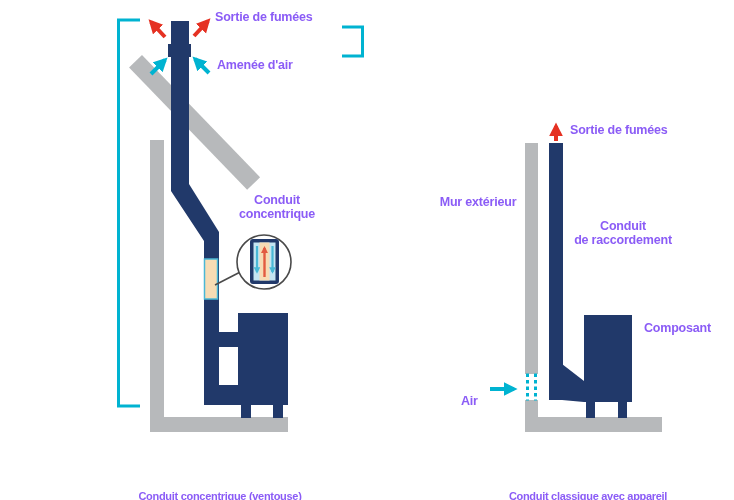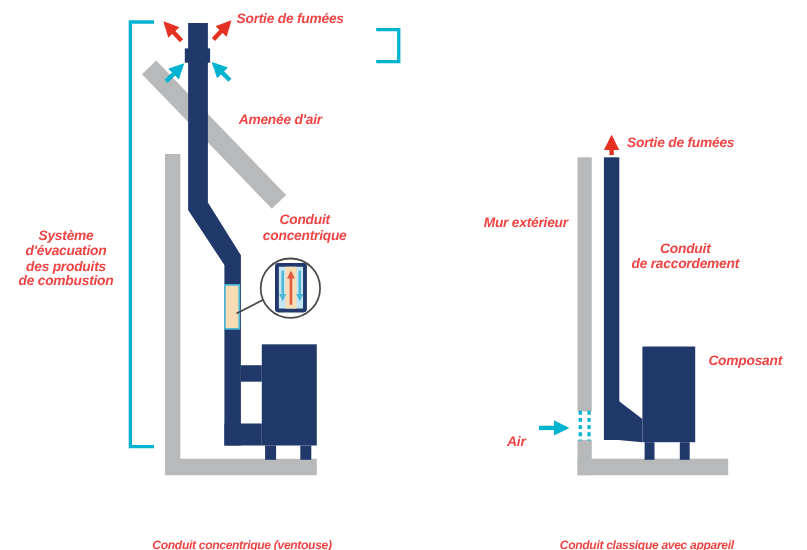--- a/index.html
+++ b/index.html
@@ -2,22 +2,22 @@
 <html><head>
 <meta charset="utf-8">
 <style>
   html,body{margin:0;padding:0;background:#ffffff;}
   #stage{
     position:relative;width:734px;height:500px;background:#ffffff;overflow:hidden;
     font-family:"Liberation Sans",sans-serif;
   }
   #art{position:absolute;left:0;top:0;}
   .lbl{
-    position:absolute;color:#ef4444;font-weight:700;font-size:12.5px;
-    line-height:1.1;white-space:pre-line;letter-spacing:-0.2px;font-style:italic;
+    position:absolute;color:#8b5cf6;font-weight:700;font-size:12.5px;
+    line-height:1.1;white-space:pre-line;letter-spacing:-0.2px;
   }
   .lbl.center{text-align:center;}
   .lbl.right{text-align:center;}
   .caption{font-size:11px;letter-spacing:-0.3px;margin-top:44px;}
 </style>
 </head>
 <body>
 
 <div id="stage">
 
@@ -96,27 +96,23 @@
       <rect x="584" y="315" width="48" height="87" fill="#21396a"></rect>
       <rect x="586" y="402" width="9" height="16" fill="#21396a"></rect>
       <rect x="618" y="402" width="9" height="16" fill="#21396a"></rect>
 
       <line x1="490" y1="389" x2="514" y2="389" stroke="#00b3d1" stroke-width="4" marker-end="url(#mTeal)"></line>
     </g>
   </svg>
 
   <div class="lbl" style="left:215px;top:11px;">Sortie de fumées</div>
 
-  <div class="lbl" style="left:217px;top:59px;margin-top:44px;">Amenée d'air</div>
+  <div class="lbl" style="left:217px;top:59px;">Amenée d'air</div>
 
 
-  <div class="lbl center" style="left:6px;top:208px;width:108px;">Système
-d'évacuation
-des produits
-de combustion</div>
 
   <div class="lbl center" style="left:227px;top:194px;width:100px;">Conduit
 concentrique</div>
 
   <div class="lbl center caption" style="left:95px;top:446px;width:250px;">Conduit concentrique (ventouse)
 avec appareil étanche</div>
 
   <div class="lbl" style="left:570px;top:124px;">Sortie de fumées</div>
 
   <div class="lbl right" style="left:436px;top:196px;width:84px;">Mur extérieur</div>

